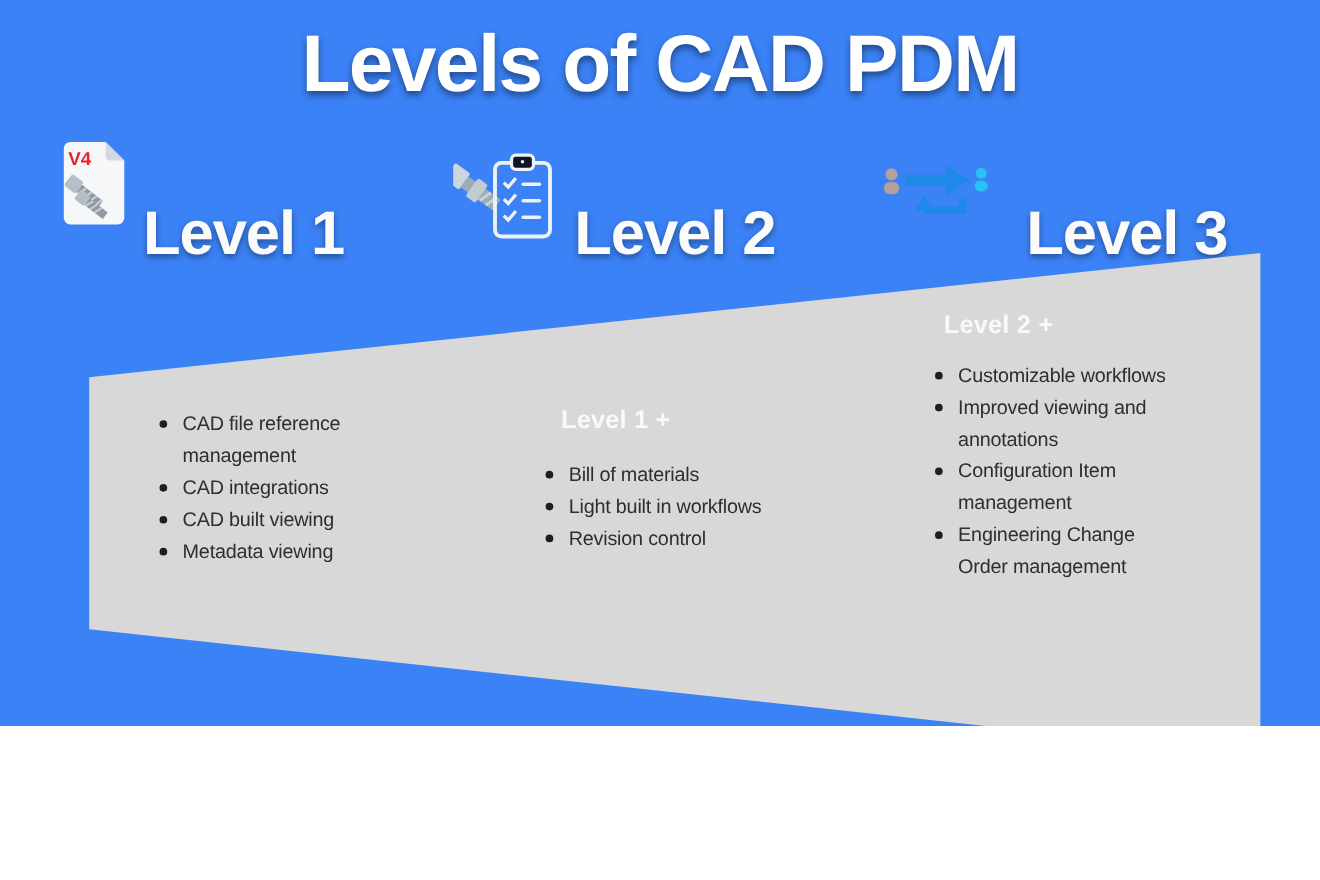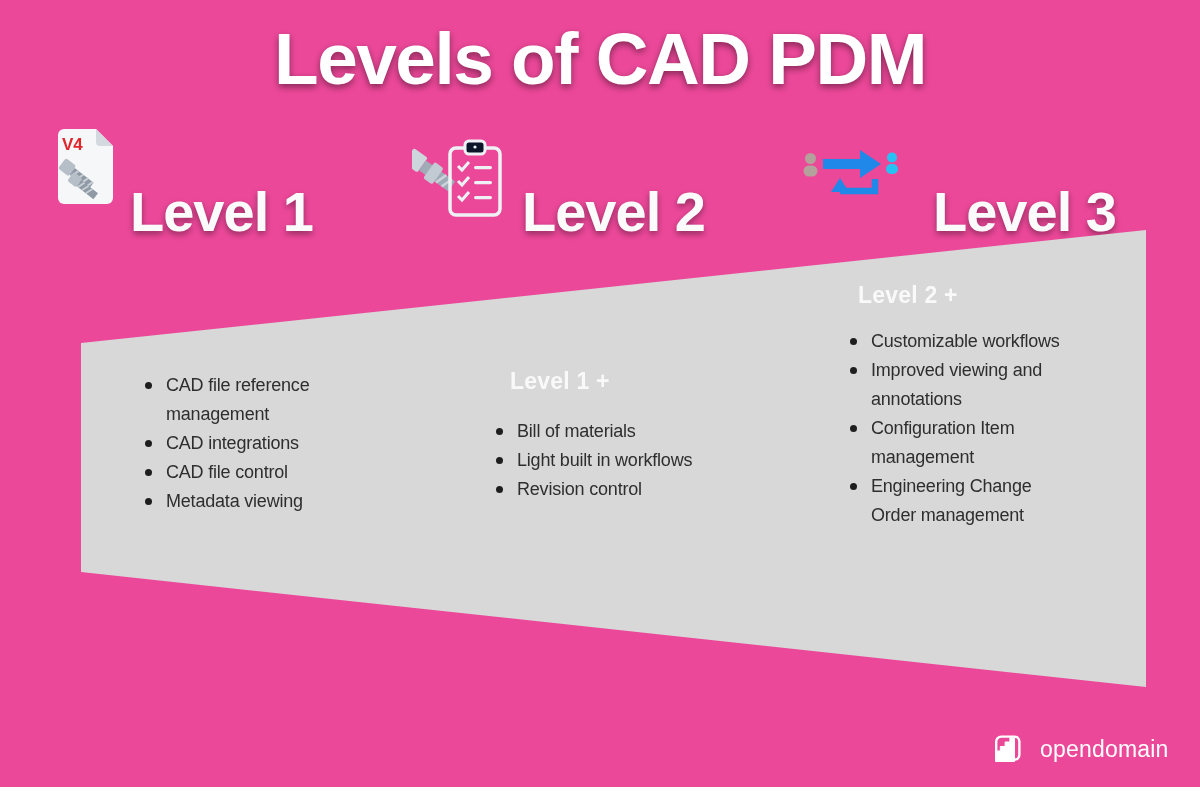--- a/index.html
+++ b/index.html
@@ -1,20 +1,20 @@
 <!DOCTYPE html>
 <html><head>
 <meta charset="utf-8">
 <style>
   * { margin:0; padding:0; box-sizing:border-box; }
   html,body { width:1200px; height:800px; }
   body { font-family:"Liberation Sans", sans-serif; }
   .canvas {
-    position:relative; width:1200px; height:787px;
-    background:#ec4899; overflow:hidden;
+    position:relative; width:1200px; height:660px;
+    background:#3b82f6; overflow:hidden;
   }
   
   .title {
     position:absolute; top:18px; left:0; width:1200px;
     text-align:center; color:#ffffff;
     font-size:73px; font-weight:800; letter-spacing:-1.5px;
     line-height:82px;
     text-shadow:0 3px 7px rgba(0,0,0,.45);
   }
   
@@ -119,21 +119,21 @@
   <div id="lvl1-label" class="level-label">Level 1</div>
   <div id="lvl2-label" class="level-label">Level 2</div>
   <div id="lvl3-label" class="level-label">Level 3</div>
 
   <div class="wedge"></div>
 
   <ul id="col1-list" class="features col">
     <li>CAD file reference
 management</li>
     <li>CAD integrations</li>
-    <li>CAD file control</li>
+    <li>CAD built viewing</li>
     <li>Metadata viewing</li>
   </ul>
 
   <div id="col2-heading" class="col-heading">Level 1 +</div>
   <ul id="col2-list" class="features col">
     <li>Bill of materials</li>
     <li>Light built in workflows</li>
     <li>Revision control</li>
   </ul>
 

